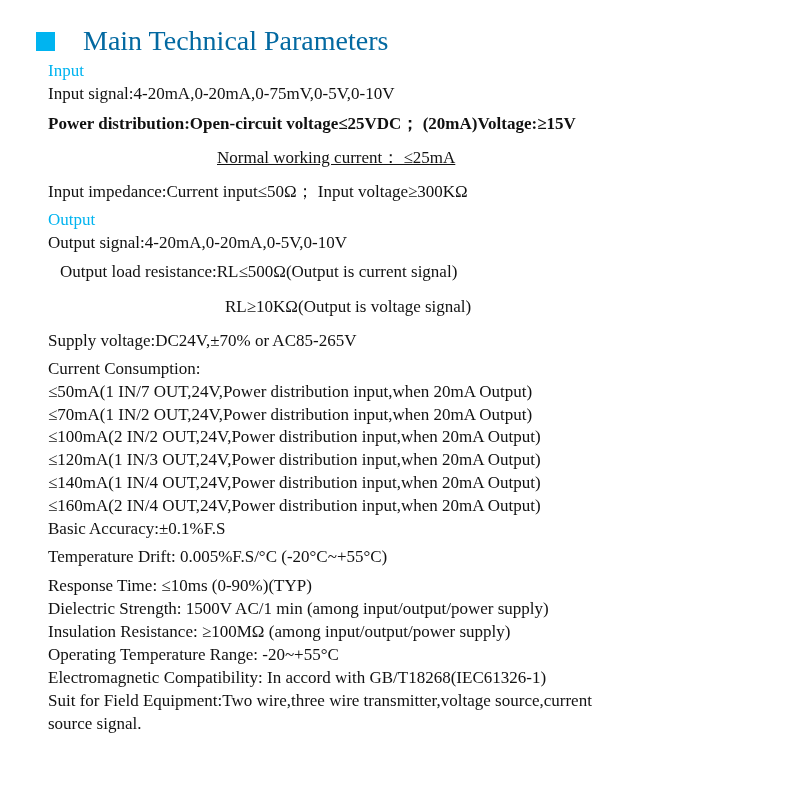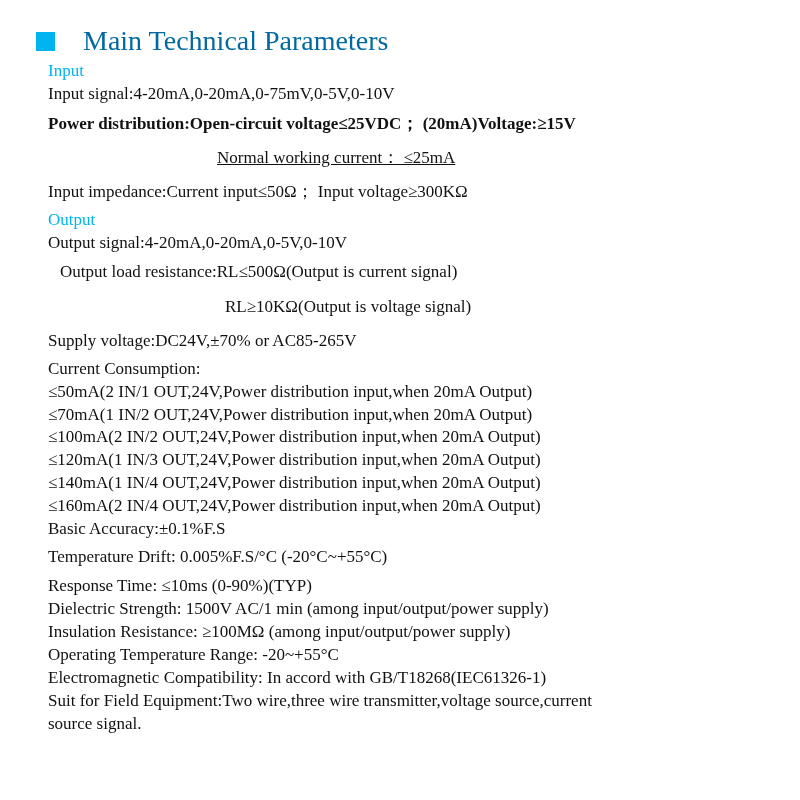--- a/index.html
+++ b/index.html
@@ -24,21 +24,21 @@
 <div class="t" style="left:48px;top:182px;">Input impedance:Current input≤50Ω； Input voltage≥300KΩ</div>
 
 <div class="t sec" style="left:48px;top:210px;">Output</div>
 <div class="t" style="left:48px;top:233px;">Output signal:4-20mA,0-20mA,0-5V,0-10V</div>
 <div class="t" style="left:60px;top:262px;">Output load resistance:RL≤500Ω(Output is current signal)</div>
 <div class="t" style="left:225px;top:297px;">RL≥10KΩ(Output is voltage signal)</div>
 
 <div class="t" style="left:48px;top:331px;">Supply voltage:DC24V,±70% or AC85-265V</div>
 
 <div class="t" style="left:48px;top:359px;">Current Consumption:</div>
-<div class="t" style="left:48px;top:382px;">≤50mA(2 IN/1 OUT,24V,Power distribution input,when 20mA Output)</div>
+<div class="t" style="left:48px;top:382px;">≤50mA(1 IN/7 OUT,24V,Power distribution input,when 20mA Output)</div>
 <div class="t" style="left:48px;top:405px;">≤70mA(1 IN/2 OUT,24V,Power distribution input,when 20mA Output)</div>
 <div class="t" style="left:48px;top:427px;">≤100mA(2 IN/2 OUT,24V,Power distribution input,when 20mA Output)</div>
 <div class="t" style="left:48px;top:450px;">≤120mA(1 IN/3 OUT,24V,Power distribution input,when 20mA Output)</div>
 <div class="t" style="left:48px;top:473px;">≤140mA(1 IN/4 OUT,24V,Power distribution input,when 20mA Output)</div>
 <div class="t" style="left:48px;top:496px;">≤160mA(2 IN/4 OUT,24V,Power distribution input,when 20mA Output)</div>
 
 <div class="t" style="left:48px;top:519px;">Basic Accuracy:±0.1%F.S</div>
 <div class="t" style="left:48px;top:547px;">Temperature Drift: 0.005%F.S/°C  (-20°C~+55°C)</div>
 <div class="t" style="left:48px;top:576px;text-align:center;">Response Time: ≤10ms (0-90%)(TYP)</div>
 <div class="t" style="left:48px;top:599px;">Dielectric Strength: 1500V AC/1 min (among input/output/power supply)</div>

